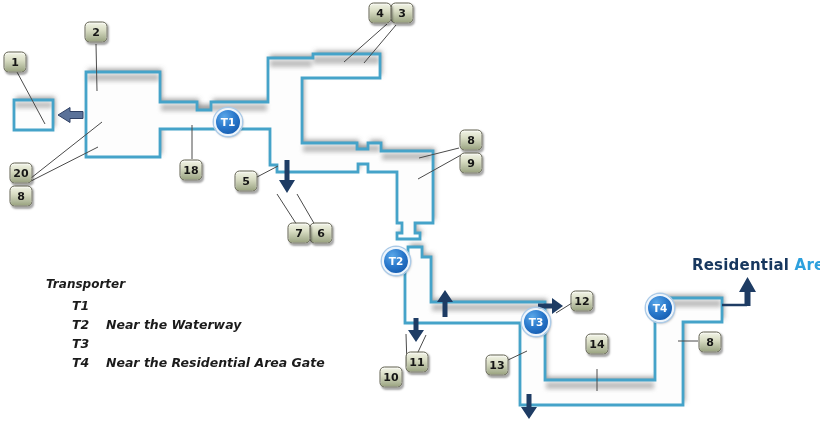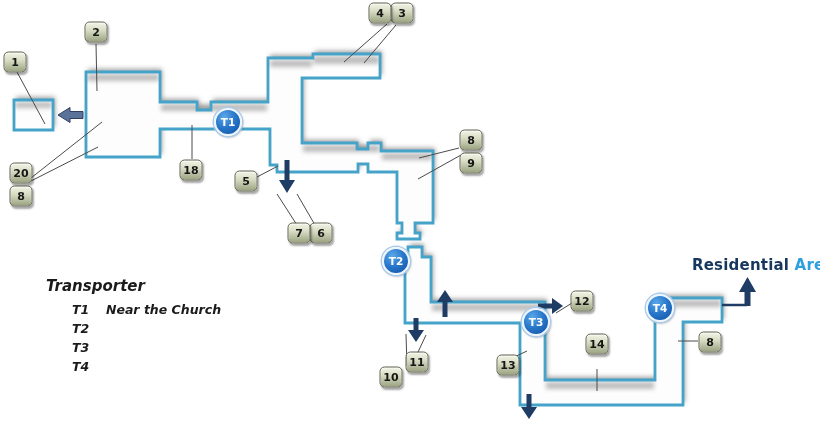--- a/index.html
+++ b/index.html
@@ -23,21 +23,21 @@
     position:absolute;transform:translate(-50%,-50%);
     width:24px;height:24px;border-radius:50%;
     background:radial-gradient(circle at 35% 28%,#5aa7e8 0%,#2a79cc 45%,#0d4fa2 100%);
     border:2px solid #eef5fc;
     box-shadow:0 0 0 1.5px #accbe8, 1px 1.5px 2.5px rgba(0,0,0,0.3);
     display:flex;align-items:center;justify-content:center;
     color:#ffffff;font-size:10.5px;font-weight:bold;line-height:1;
   }
   
   .legend{position:absolute;left:46px;top:277px;color:#1b1b1b;font-style:italic;font-weight:bold;}
-  .legend-title{font-size:15px;margin-bottom:7px;}
+  .legend-title{font-size:12px;margin-bottom:7px;}
   .legend-row{font-size:12.5px;margin-left:26px;margin-bottom:4px;display:flex;}
   .legend-key{display:inline-block;width:34px;flex:0 0 34px;}
   
   .exit-label{position:absolute;left:692px;top:256px;font-size:15px;font-weight:bold;letter-spacing:0.2px;white-space:nowrap;}
   .exit-label .p1{color:#17375e;}
   .exit-label .p2{color:#2da0dd;}
 </style>
 </head>
 <body>
 
@@ -121,46 +121,47 @@
       <div class="badge" style="left: 402px; top: 13px;">3</div>
       <div class="badge" style="left: 380px; top: 13px;">4</div>
       <div class="badge" style="left: 246px; top: 181px;">5</div>
       <div class="badge" style="left: 321px; top: 233px;">6</div>
       <div class="badge" style="left: 299px; top: 233px;">7</div>
       <div class="badge" style="left: 471px; top: 140px;">8</div>
       <div class="badge" style="left: 471px; top: 163px;">9</div>
       <div class="badge" style="left: 391px; top: 377px;">10</div>
       <div class="badge" style="left: 417px; top: 362px;">11</div>
       <div class="badge" style="left: 582px; top: 301px;">12</div>
-      <div class="badge" style="left: 497px; top: 365px; margin-left: 11px;">13</div>
+      <div class="badge" style="left: 497px; top: 365px;">13</div>
       <div class="badge" style="left: 597px; top: 344px; text-align: right;">14</div>
       <div class="badge" style="left: 710px; top: 342px;">8</div>
       <div class="badge" style="left: 21px; top: 173px;">20</div>
       <div class="badge" style="left: 21px; top: 196px;">8</div>
       <div class="badge" style="left: 191px; top: 170px;">18</div>
       <div class="tmarker" style="left: 228px; top: 122px;">T1</div>
       <div class="tmarker" style="left: 396px; top: 261px;">T2</div>
       <div class="tmarker" style="left: 536px; top: 322px;">T3</div>
       <div class="tmarker" style="left: 660px; top: 308px;">T4</div>
     </div>
 
   <div class="legend">
     <div class="legend-title">Transporter</div>
     <div class="legend-row">
       <span class="legend-key">T1</span>
-      <span>Near the Church</span>
     </div>
     <div class="legend-row">
       <span class="legend-key">T2</span>
+      <span>Near the Waterway</span>
     </div>
     <div class="legend-row">
       <span class="legend-key">T3</span>
     </div>
     <div class="legend-row">
       <span class="legend-key">T4</span>
+      <span>Near the Residential Area Gate</span>
     </div>
   </div>
 
   <div class="exit-label">
     <span class="p1">Residential</span>
     <span> </span>
     <span class="p2">Area</span>
   </div>
 
 </div>

